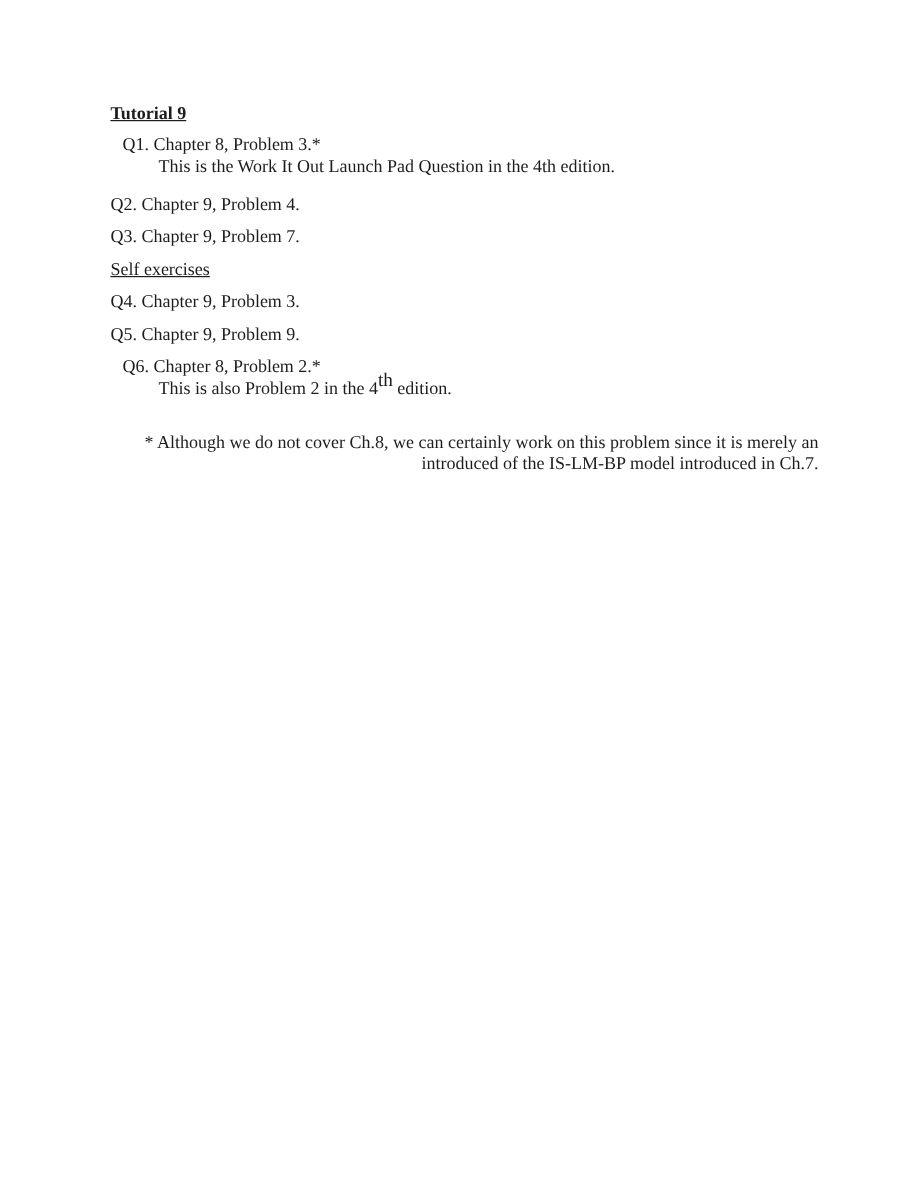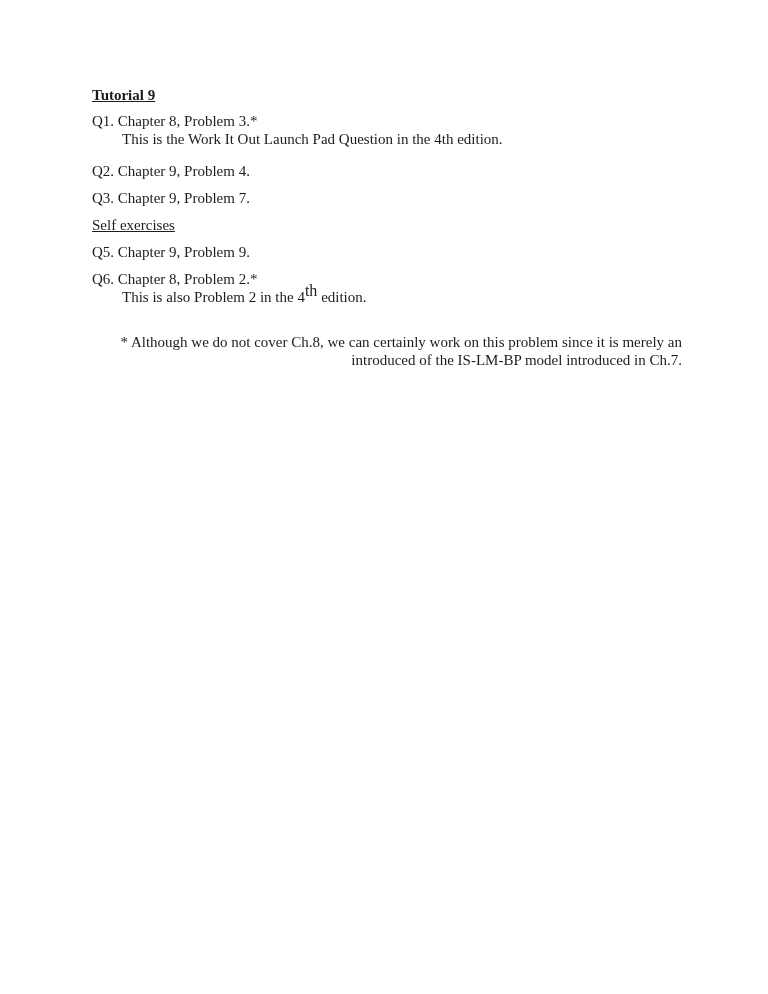--- a/index.html
+++ b/index.html
@@ -23,20 +23,21 @@
   .doc-title {
     font-weight: bold;
     text-decoration: underline;
     margin: 0 0 8px 0;
   }
   .item {
     margin: 0 0 9px 0;
   }
   .item.has-note {
     margin-bottom: 14px;
+    margin-left: 10px;
   }
   .item .note {
     padding-left: 30px;
   }
   .section-heading {
     text-decoration: underline;
     margin: 0 0 9px 0;
   }
   .footnote {
     margin-top: 27px;
@@ -67,20 +68,23 @@
   <div class="item">
     <div class="main">Q2. Chapter 9, Problem 4.</div>
   </div>
 
   <div class="item">
     <div class="main">Q3. Chapter 9, Problem 7.</div>
   </div>
 
   <div class="section-heading">Self exercises</div>
 
+  <div class="item">
+    <div class="main">Q4. Chapter 9, Problem 3.</div>
+  </div>
 
   <div class="item">
     <div class="main">Q5. Chapter 9, Problem 9.</div>
   </div>
 
   <div class="item has-note">
     <div class="main">Q6. Chapter 8, Problem 2.*</div>
     <div class="note">
       <span>This is also Problem 2 in the 4</span><sup class="sup">th</sup><span> edition.</span>
     </div>

